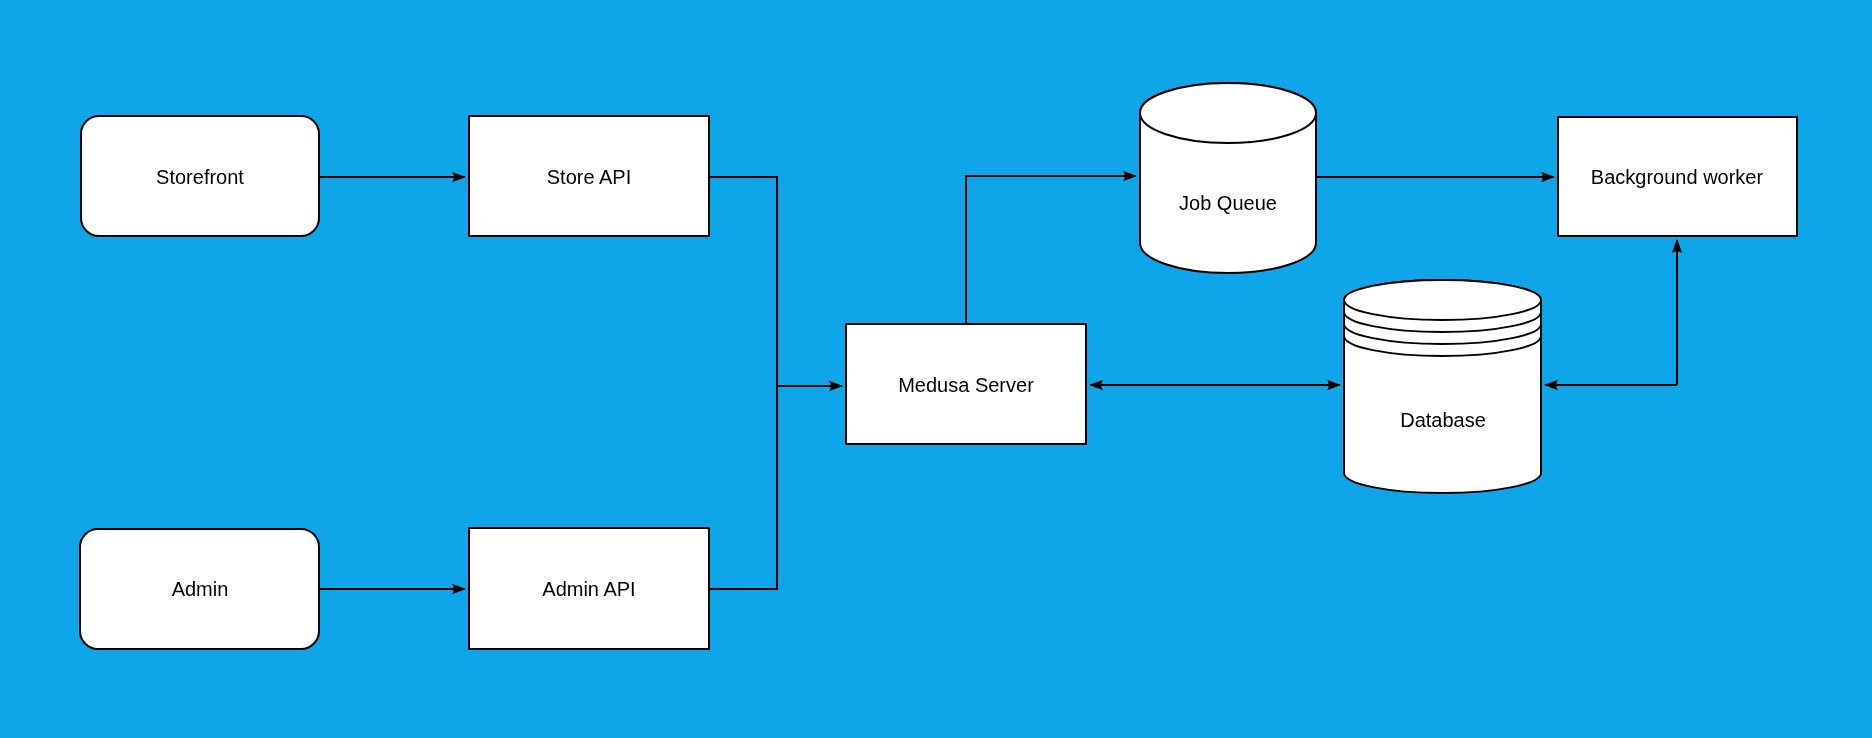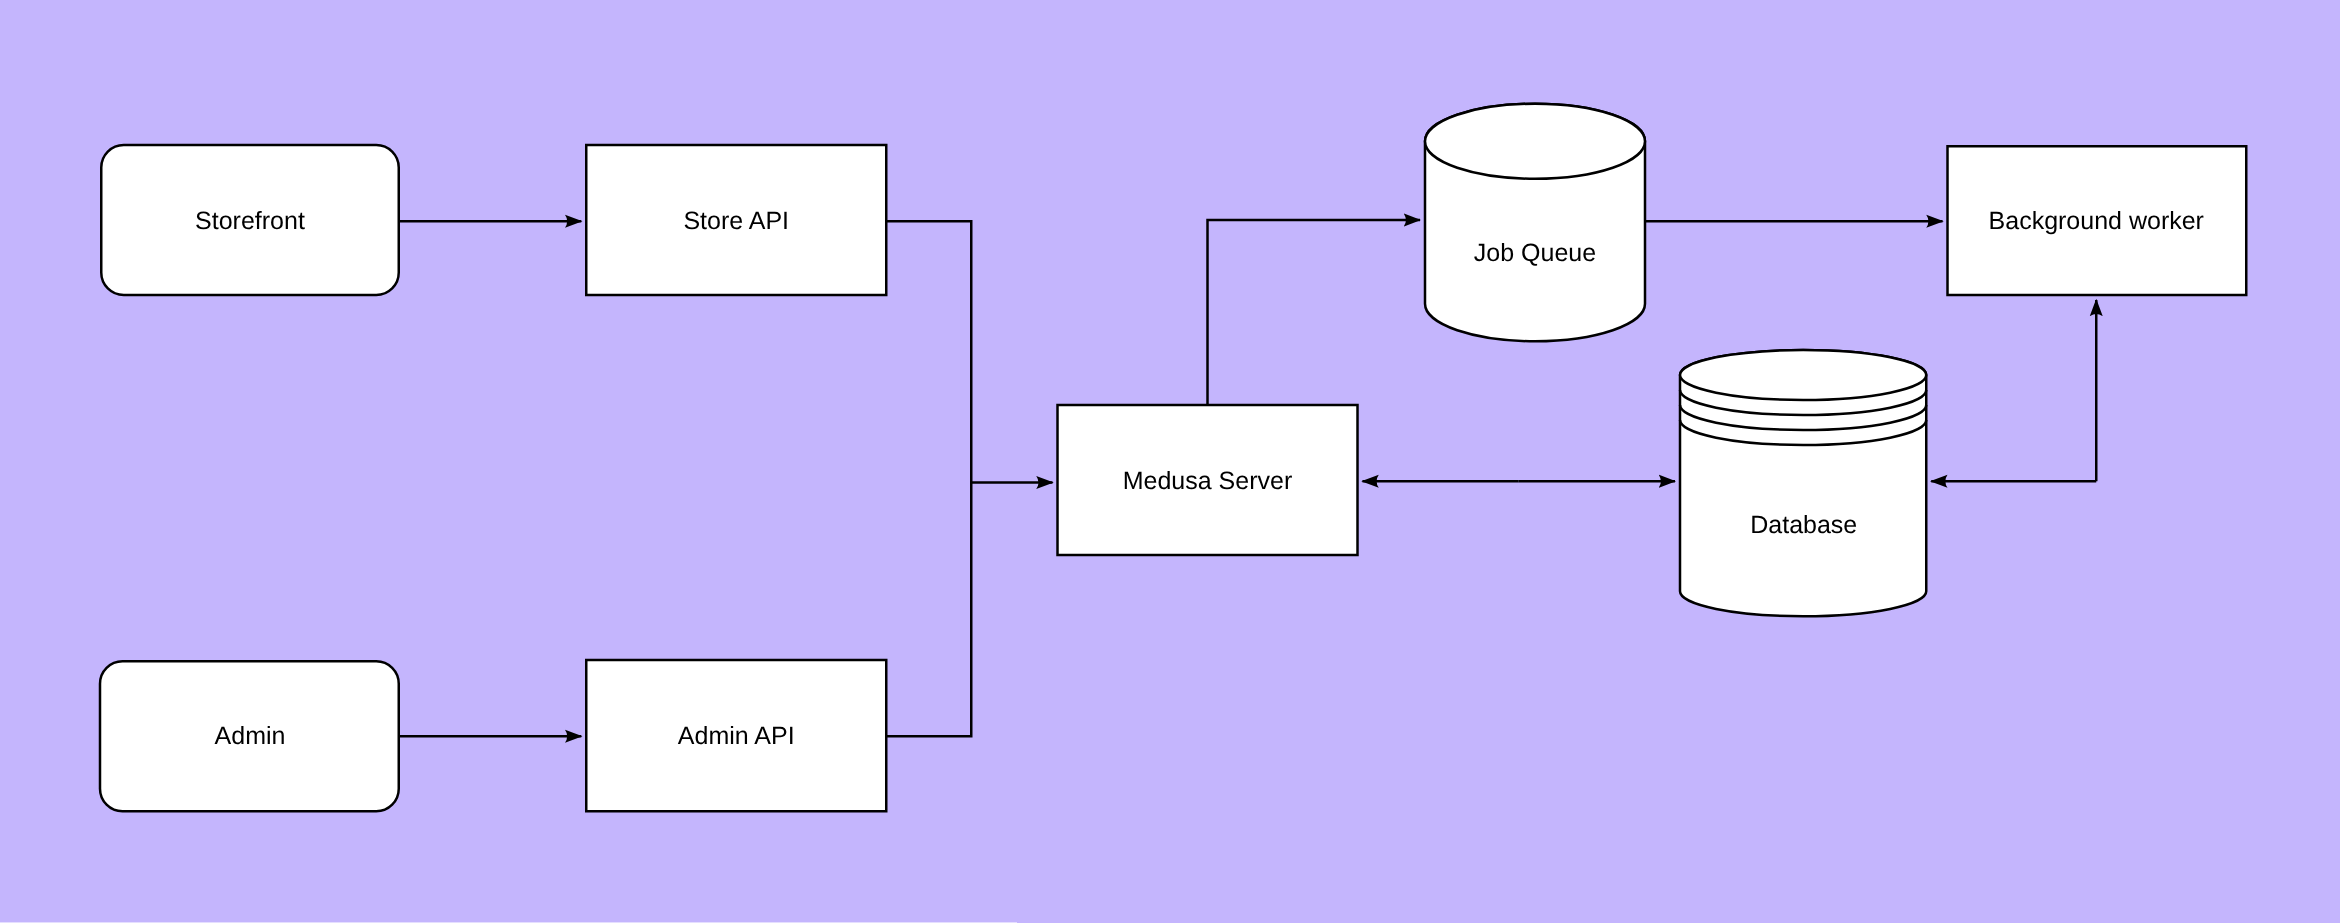--- a/index.html
+++ b/index.html
@@ -3,21 +3,21 @@
 <meta charset="utf-8">
 <style>
   html, body {
     margin: 0;
     padding: 0;
     background: #ffffff;
   }
   .canvas {
     width: 1872px;
     height: 738px;
-    background: #c4b5fd;
+    background: #0ea5e9;
     position: relative;
     overflow: hidden;
   }
   svg text {
     font-family: "Liberation Sans", sans-serif;
     font-size: 20px;
     fill: #000000;
   }
   .shape {
     fill: #ffffff;

